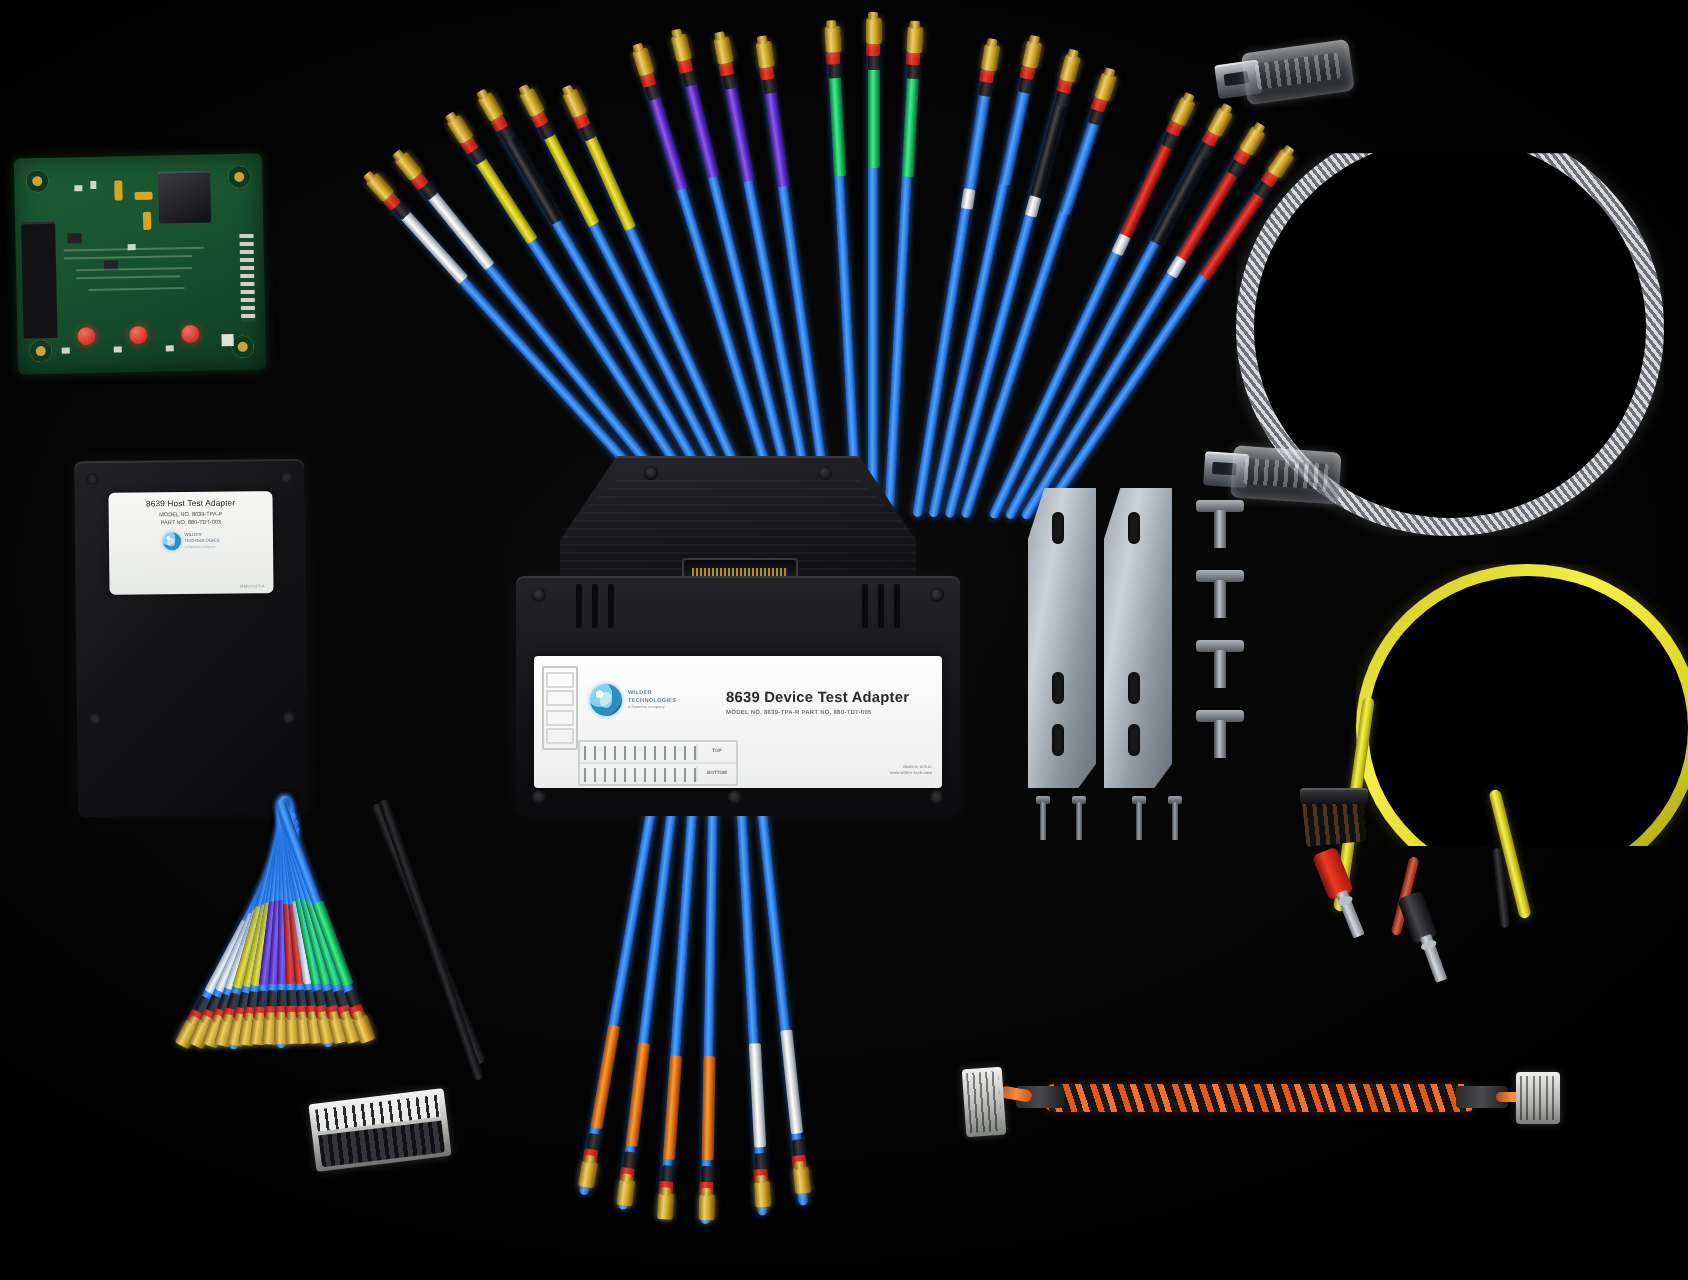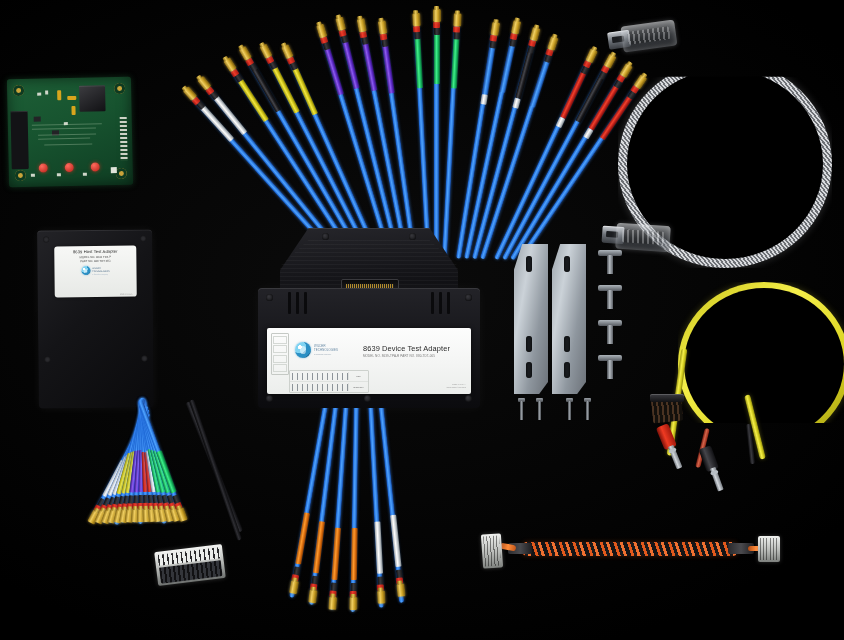--- a/index.html
+++ b/index.html
@@ -87,20 +87,21 @@
   .dta .bolt{position:absolute;width:7px;height:7px;border-radius:50%;
     background:radial-gradient(circle at 35% 30%,#3a3a3f,#131316);
     box-shadow:inset 0 0 2px #000;}
   .dta .vent{position:absolute;width:3px;height:22px;background:#0a0a0c;border-radius:1px;}
 
   .label-dta{
     position:absolute;left:9px;top:100px;width:204px;height:66px;
     background:linear-gradient(#fdfdfd,#eceeec);
     border-radius:2px;box-shadow:0 0 4px rgba(0,0,0,.55);
     overflow:hidden;
+    font-weight:bold;
   }
   .label-dta .ports{position:absolute;left:4px;top:5px;width:14px;height:38px;
     border:.6px solid #c5c9c5;border-radius:1px;
     display:flex;flex-direction:column;justify-content:space-around;padding:1px;}
   .label-dta .ports span{display:block;height:6px;border:.5px solid #d4d8d4;border-radius:.5px;}
   .label-dta .brandrow{position:absolute;left:28px;top:14px;display:flex;align-items:center;gap:3px;}
   .label-dta .blob{width:16px;height:16px;}
   .label-dta .bt{font-size:2.8px;color:#5b7f9d;line-height:1.4;letter-spacing:.15px;}
   .label-dta .bt2{font-size:1.9px;color:#9aa9b6;line-height:1.3;}
   .label-dta .title{position:absolute;left:96px;top:16px;font-size:7.4px;color:#2a2a2a;

